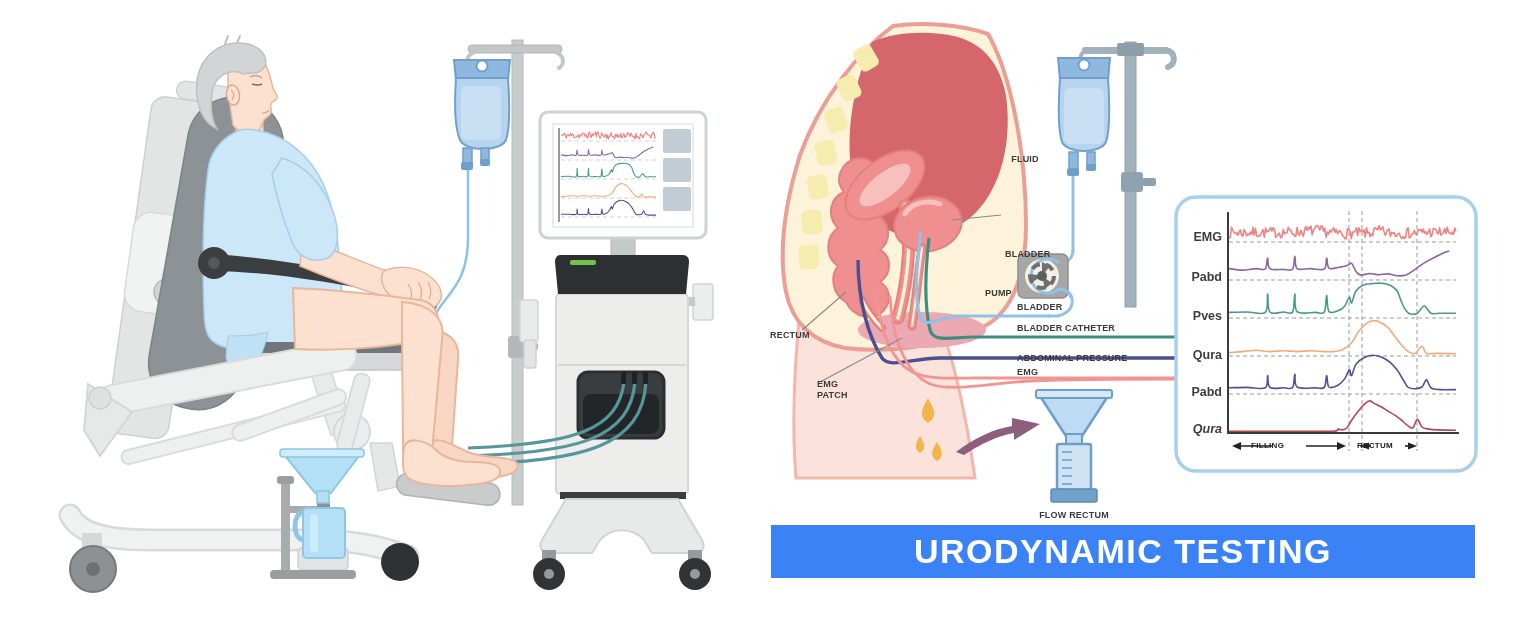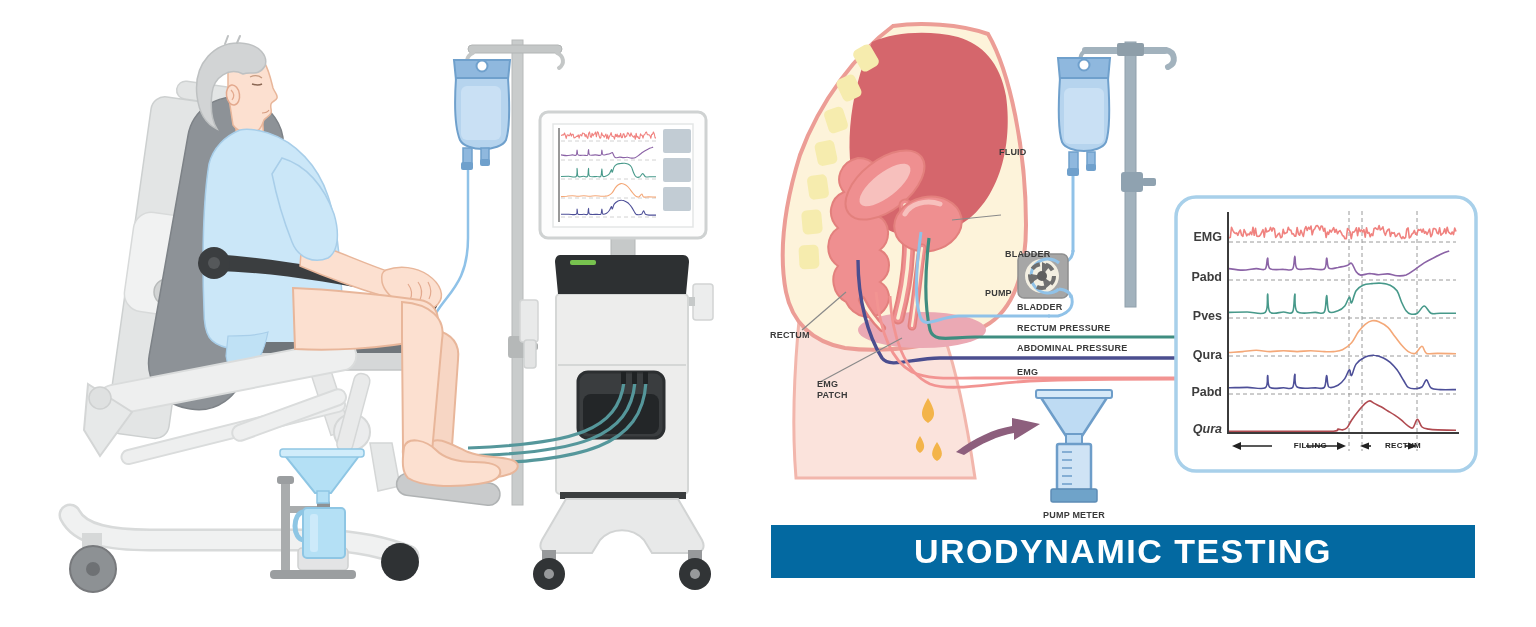--- a/index.html
+++ b/index.html
@@ -3,21 +3,21 @@
 <meta charset="utf-8">
 <style>
   html,body{margin:0;padding:0;background:#fff;}
   .stage{position:relative;width:1536px;height:627px;background:#ffffff;overflow:hidden;
          font-family:"Liberation Sans",sans-serif;}
   .stage svg{position:absolute;left:0;top:0;}
   .lbl{position:absolute;font-weight:bold;font-size:9px;line-height:1.2;color:#3a3a3a;
        letter-spacing:.2px;white-space:nowrap;}
   .lbl.wrap{white-space:normal;}
   .chlbl{position:absolute;font-weight:bold;font-size:12.5px;color:#3d3d3d;width:46px;text-align:right;}
-  .phlbl{position:absolute;font-weight:bold;font-size:8px;color:#222;text-align:right;letter-spacing:.3px;}
+  .phlbl{position:absolute;font-weight:bold;font-size:8px;color:#222;text-align:left;letter-spacing:.3px;}
   .banner{position:absolute;left:771px;top:525px;width:704px;height:53px;
           display:flex;align-items:center;justify-content:center;}
   .banner-text{font-weight:bold;font-size:34px;letter-spacing:1.5px;}
 </style>
 </head>
 <body>
 
 <div class="stage">
 
 <svg width="1536" height="627" viewBox="0 0 1536 627">
@@ -325,38 +325,38 @@
       <g fill="#222">
         <polygon points="1232,446 1241,442 1241,450"></polygon>
         <polygon points="1346,446 1337,442 1337,450"></polygon>
         <polygon points="1360,446 1369,442.5 1369,449.5"></polygon>
         <polygon points="1417,446 1408,442.5 1408,449.5"></polygon>
       </g>
     </g>
   </g>
 </svg>
 
-<div class="lbl" style="left:999px;top:147px;width:52px;text-align:left;">FLUID</div>
+<div class="lbl" style="left:999px;top:154px;width:52px;text-align:center;">FLUID</div>
 <div class="lbl" style="left:1005px;top:209px;margin-top:40px;">BLADDER</div>
 <div class="lbl" style="left:985px;top:244px;margin-top:44px;">PUMP</div>
 <div class="lbl" style="left:1017px;top:302px;">BLADDER</div>
-<div class="lbl" style="left:1017px;top:323px;">RECTUM PRESSURE</div>
-<div class="lbl" style="left:1017px;top:343px;">ABDOMINAL PRESSURE</div>
+<div class="lbl" style="left:1017px;top:323px;">BLADDER CATHETER</div>
+<div class="lbl" style="left:1017px;top:353px;">ABDOMINAL PRESSURE</div>
 <div class="lbl" style="left:1017px;top:367px;">EMG</div>
 <div class="lbl" style="left:770px;top:330px;">RECTUM</div>
 <div class="lbl wrap" style="left:796px;top:379px;width:40px;margin-left:21px;">EMG PATCH</div>
-<div class="lbl" style="left:1029px;top:510px;width:90px;text-align:center;">PUMP METER</div>
+<div class="lbl" style="left:1029px;top:510px;width:90px;text-align:center;">FLOW RECTUM</div>
 
 <div class="chlbl" style="left:1176px;top:230px;">EMG</div>
 <div class="chlbl" style="left:1176px;top:270px;">Pabd</div>
 <div class="chlbl" style="left:1176px;top:309px;">Pves</div>
 <div class="chlbl" style="left:1176px;top:348px;">Qura</div>
 <div class="chlbl" style="left:1176px;top:385px;">Pabd</div>
 <div class="chlbl" style="left:1176px;top:422px;font-style:italic;">Qura</div>
 
 <div class="phlbl" style="left:1251px;top:441px;width:76px;">FILLING</div>
 <div class="phlbl" style="left:1357px;top:441px;width:64px;">RECTUM</div>
 
-<div class="banner" style="background: #0369a1;">
+<div class="banner" style="background: #3b82f6;">
   <div class="banner-text" style="color: rgb(255, 255, 255);">URODYNAMIC TESTING</div>
 </div>
 
 </div>
 
 </body></html>

